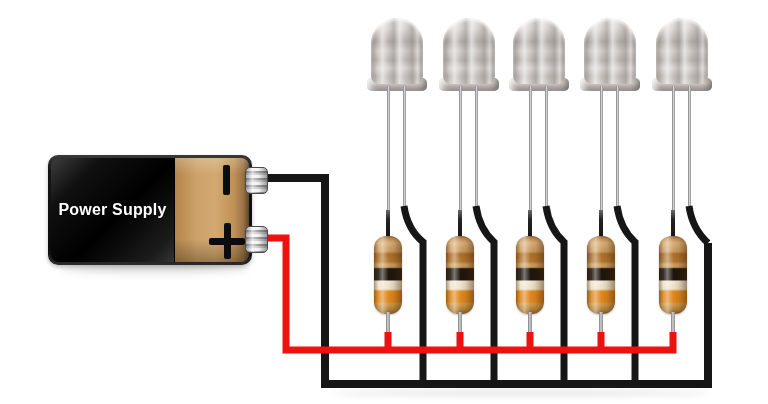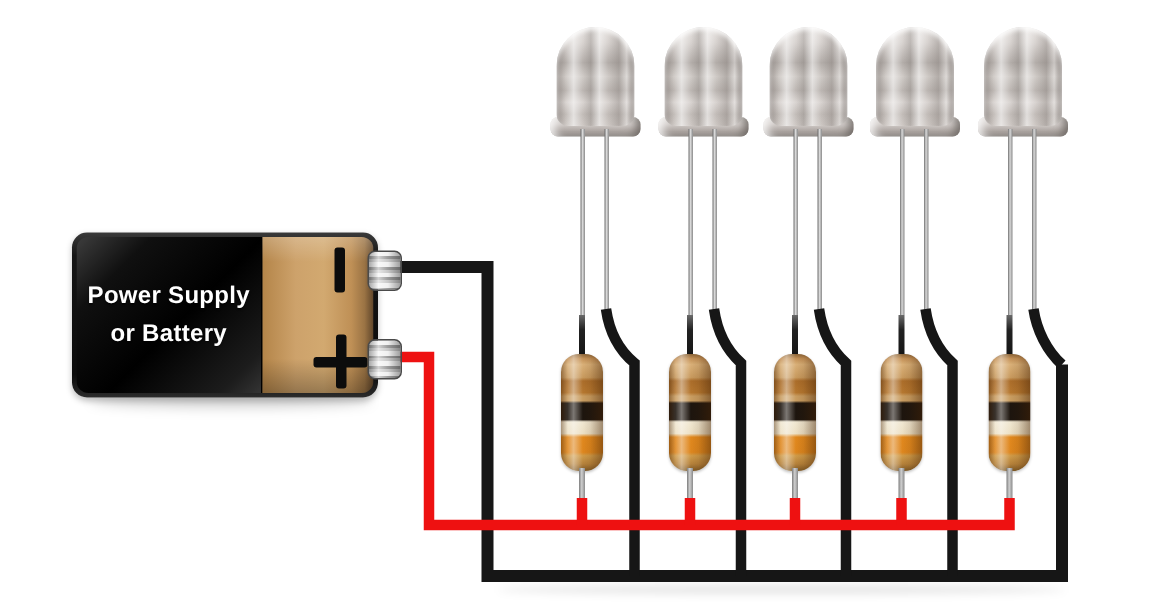--- a/index.html
+++ b/index.html
@@ -173,21 +173,20 @@
              M617 206 C619 220 625 233 635 242 L635 384
              M689 206 C691 220 698 234 708 243" stroke="#161616"></path>
     <path stroke-width="7" d="M258 238 H286 V350 H673 V332" stroke="#ee1111"></path>
     <path stroke-width="7" d="M388 350 V332 M460 350 V332 M530 350 V332 M601 350 V332" stroke="#ee1111"></path>
   </svg>
 
   <div class="battery">
     <div class="battery-inner">
       <div class="battery-panel">
         <div class="battery-line">Power Supply</div>
-        <div class="battery-line">or Battery</div>
       </div>
       <div class="battery-right">
         <div class="sym-minus"></div>
         <div class="sym-plus">
           <i class="pv"></i>
             <i class="ph"></i>
         </div>
       </div>
     </div>
     <div class="terminal t-neg"></div>

